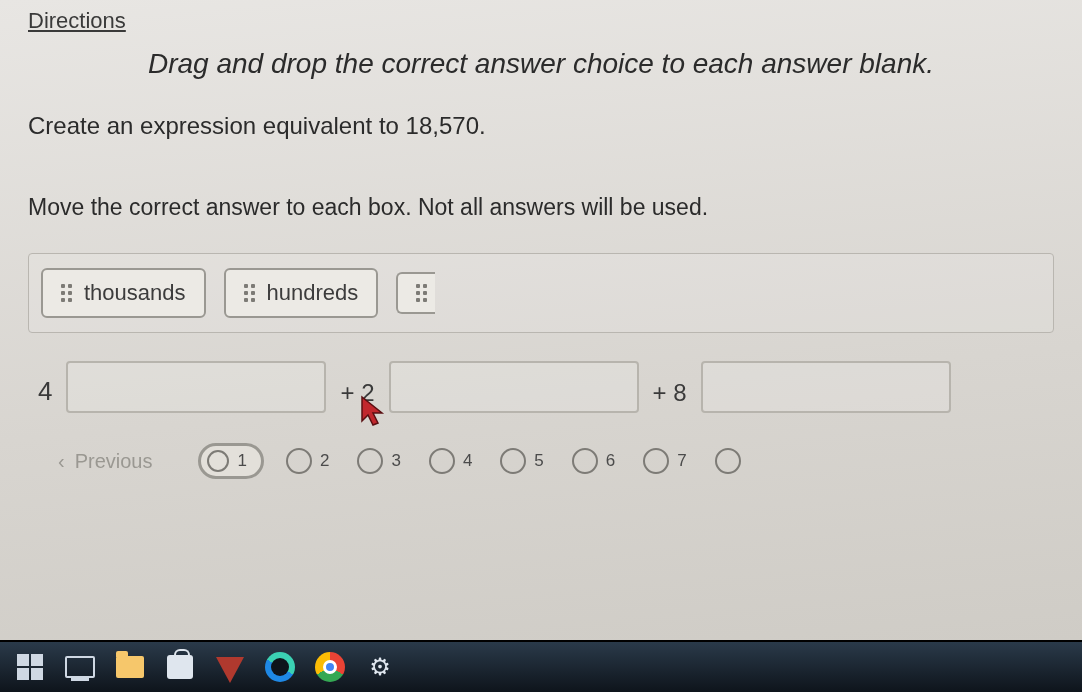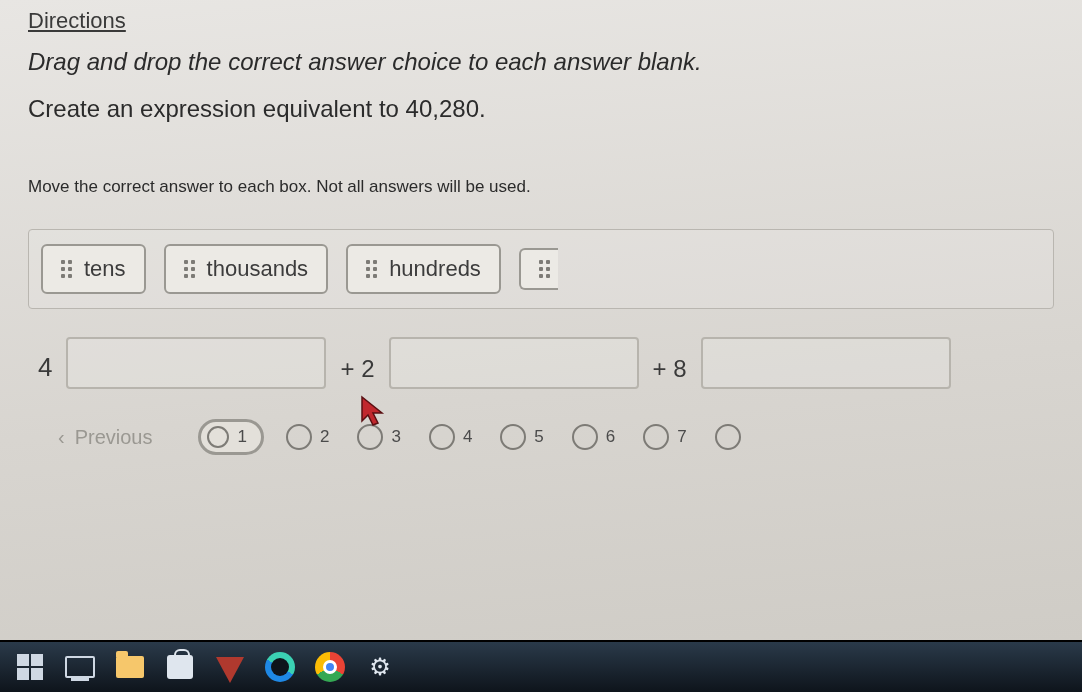--- a/index.html
+++ b/index.html
@@ -16,34 +16,35 @@
   .directions-link {
     font-size: 22px;
     text-decoration: underline;
     color: #3a3a3a;
     margin-bottom: 14px;
     display: inline-block;
     text-align: center;
   }
 
   .instruction {
-    font-size: 24px;
+    font-size: 28px;
     font-style: italic;
     color: #2b2b2b;
-    margin-bottom: 19px;
+    margin-bottom: 32px;
+    text-align: center;
   }
 
   .question {
     font-size: 24px;
     color: #2b2b2b;
     margin-bottom: 54px;
   }
 
   .move-instruction {
-    font-size: 17px;
+    font-size: 23px;
     color: #2b2b2b;
     margin-bottom: 32px;
   }
 
   .choice-area {
     border: 1px solid #b9b6b0;
     border-radius: 4px;
     padding: 14px 12px;
     background: rgba(255,255,255,0.12);
     display: flex;
@@ -204,36 +205,25 @@
 </style>
 </head>
 <body>
 
 <div class="page">
 
   <a class="directions-link">Directions</a>
 
   <p class="instruction">Drag and drop the correct answer choice to each answer blank.</p>
 
-  <p class="question">Create an expression equivalent to 40,280.</p>
+  <p class="question">Create an expression equivalent to 18,570.</p>
 
   <p class="move-instruction">Move the correct answer to each box. Not all answers will be used.</p>
 
   <div class="choice-area">
-    <div class="chip">
-      <span class="grip">
-          <span></span>
-          <span></span>
-          <span></span>
-          <span></span>
-          <span></span>
-          <span></span>
-        </span>
-      <span>tens</span>
-    </div>
     <div class="chip">
       <span class="grip">
           <span></span>
           <span></span>
           <span></span>
           <span></span>
           <span></span>
           <span></span>
         </span>
       <span>thousands</span>

